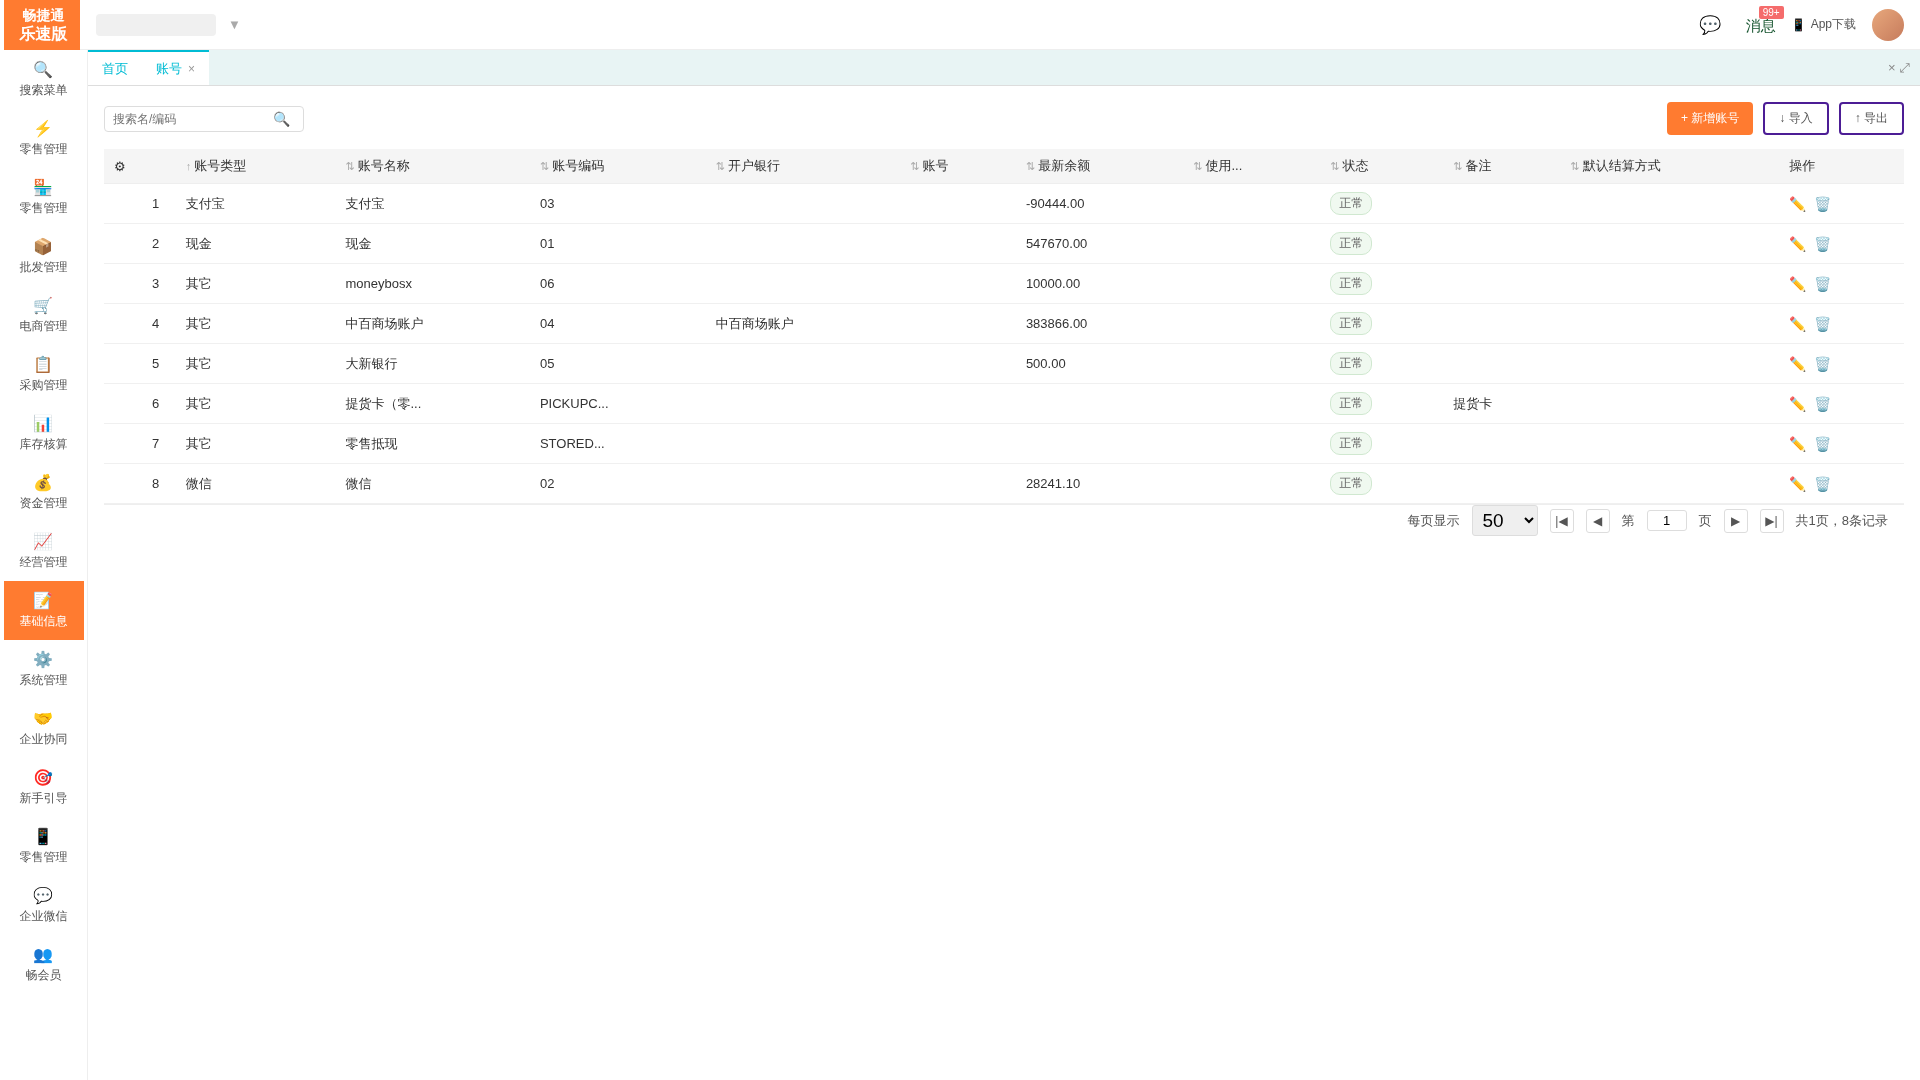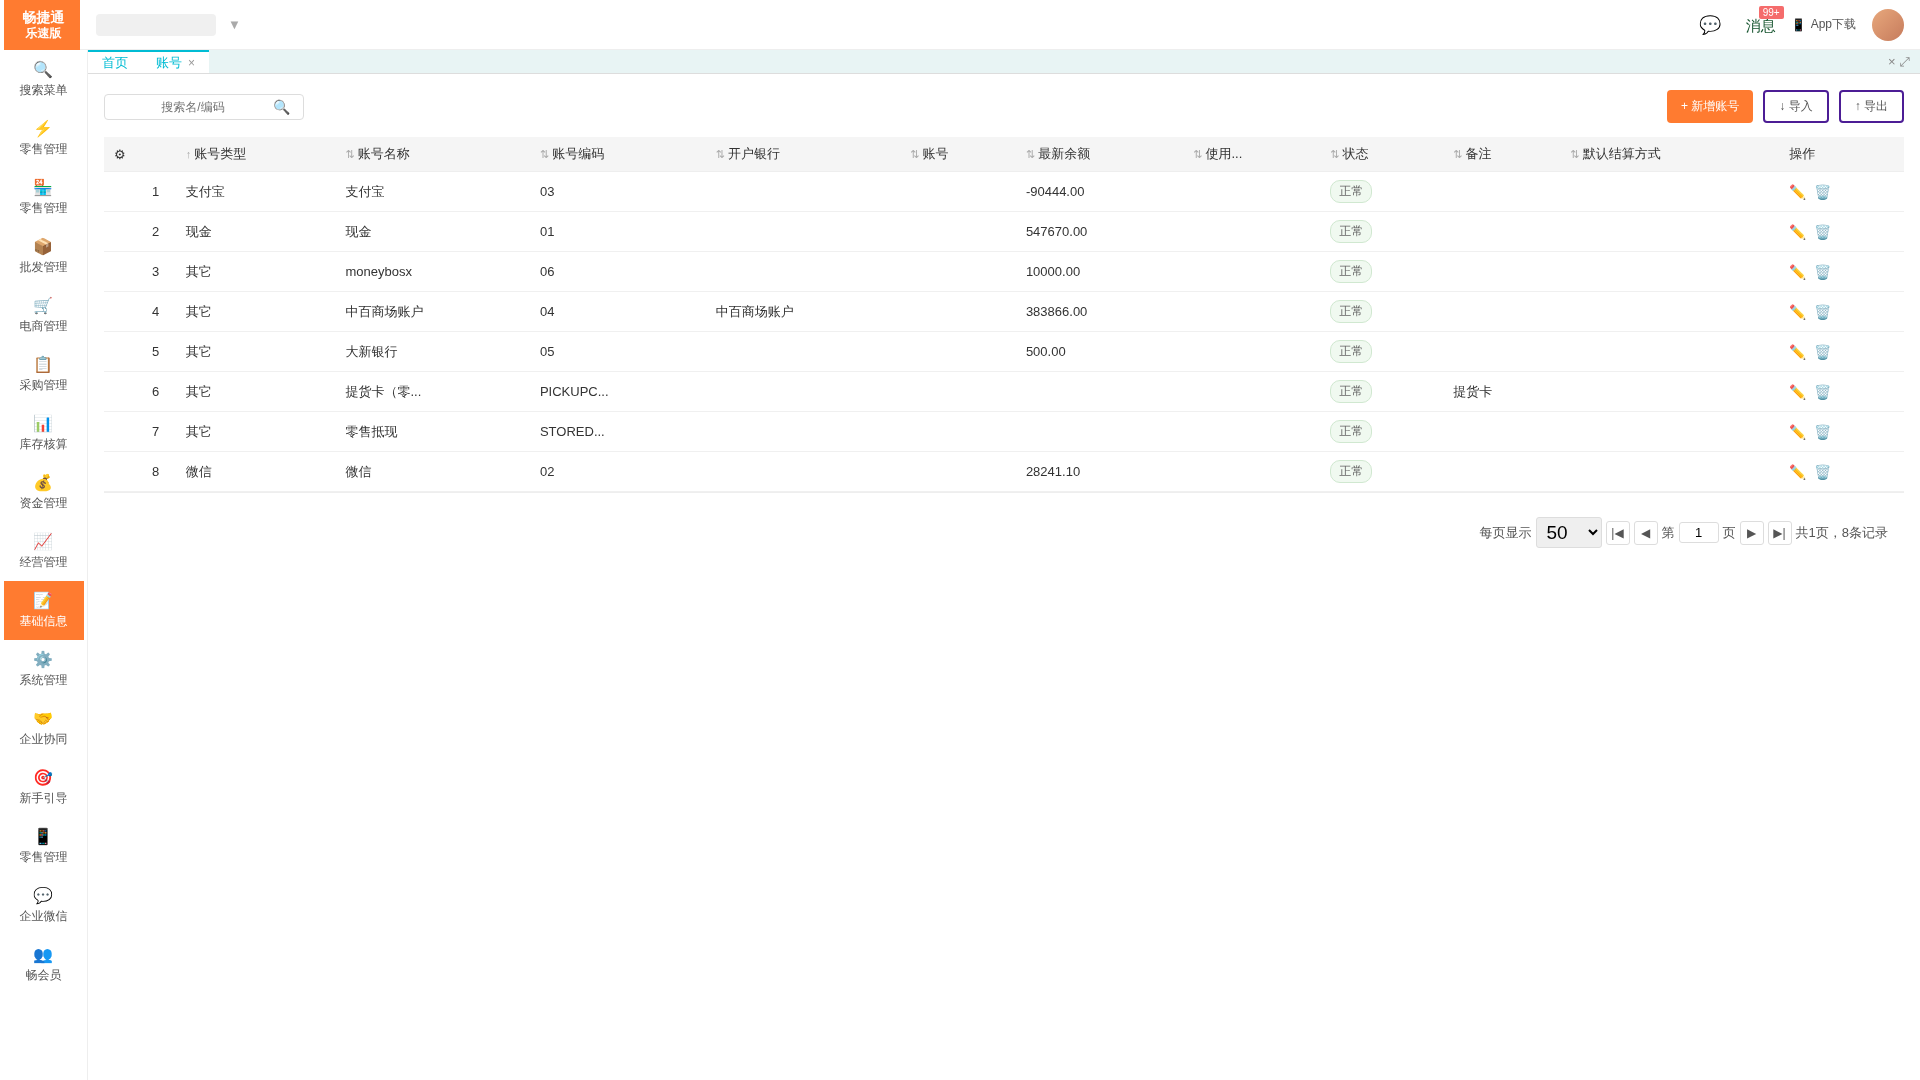--- a/index.html
+++ b/index.html
@@ -86,21 +86,21 @@
       background: #ccc;
       overflow: hidden;
     }
 
     
     .tab-bar {
       display: flex;
       background: #e8f4f4;
       border-bottom: 1px solid #ddd;
       padding: 0;
-      height: 24px;
+      height: 36px;
       align-items: stretch;
     }
     .tab-item {
       display: flex;
       align-items: center;
       padding: 0 14px;
       cursor: pointer;
       font-size: 13px;
       color: #555;
       background: transparent;
@@ -204,22 +204,22 @@
     .action-icons { display: flex; gap: 8px; }
     .action-icon { cursor: pointer; color: #666; font-size: 14px; }
 
     .gear-col { width: 30px; text-align: center; }
 
     
     .pagination {
       display: flex;
       align-items: center;
       justify-content: flex-end;
-      gap: 4px;
-      padding: 24px 16px;
+      gap: 12px;
+      padding: 0 16px;
       border-top: 1px solid #eee;
       font-size: 13px;
       color: #555;
       background: #fff;
     }
     .page-size-select {
       border: 1px solid #ddd;
       padding: 3px 6px;
       border-radius: 3px;
       font-size: 19px;
@@ -252,21 +252,21 @@
   </style>
 </head>
 <body>
 
 <div class="full-layout">
 
   <div class="sidebar">
     <div class="sidebar-logo">
       <div class="sidebar-logo-inner">
         <div style="font-size:14px; font-weight:bold;">畅捷通</div>
-        <div style="font-size:12px;">乐速版</div>
+        <div style="font-size:16px;">乐速版</div>
       </div>
     </div>
 
     <div id="sidebar-items-container">
         <div class="sidebar-item"><span class="icon">🔍</span><span>搜索菜单</span></div>
         <div class="sidebar-item"><span class="icon">⚡</span><span>零售管理</span></div>
         <div class="sidebar-item"><span class="icon">🏪</span><span>零售管理</span></div>
         <div class="sidebar-item"><span class="icon">📦</span><span>批发管理</span></div>
         <div class="sidebar-item"><span class="icon">🛒</span><span>电商管理</span></div>
         <div class="sidebar-item"><span class="icon">📋</span><span>采购管理</span></div>
@@ -316,21 +316,21 @@
       <div style="display:flex; align-items:center; gap:4px; padding:0 10px; background:#e8f4f4;">
         <span style="cursor:pointer; color:#888;">×</span>
         <span style="cursor:pointer; color:#888;">⤢</span>
       </div>
     </div>
 
     <div class="content-area">
 
       <div class="toolbar">
         <div class="search-box">
-          <input type="text" style="border: none; outline: none; font-size: 12px; color: rgb(153, 153, 153); width: 160px; text-align: center;" placeholder="搜索名/编码">
+          <input type="text" style="border: none; outline: none; font-size: 12px; color: rgb(153, 153, 153); width: 160px;" placeholder="搜索名/编码">
           <span class="search-icon">🔍</span>
         </div>
         <div class="toolbar-right">
           <button class="btn btn-primary">+ 新增账号</button>
           <button class="btn btn-outline">
             <span>↓</span>
             <span>导入</span>
           </button>
           <button class="btn btn-outline">
             <span>↑</span>

